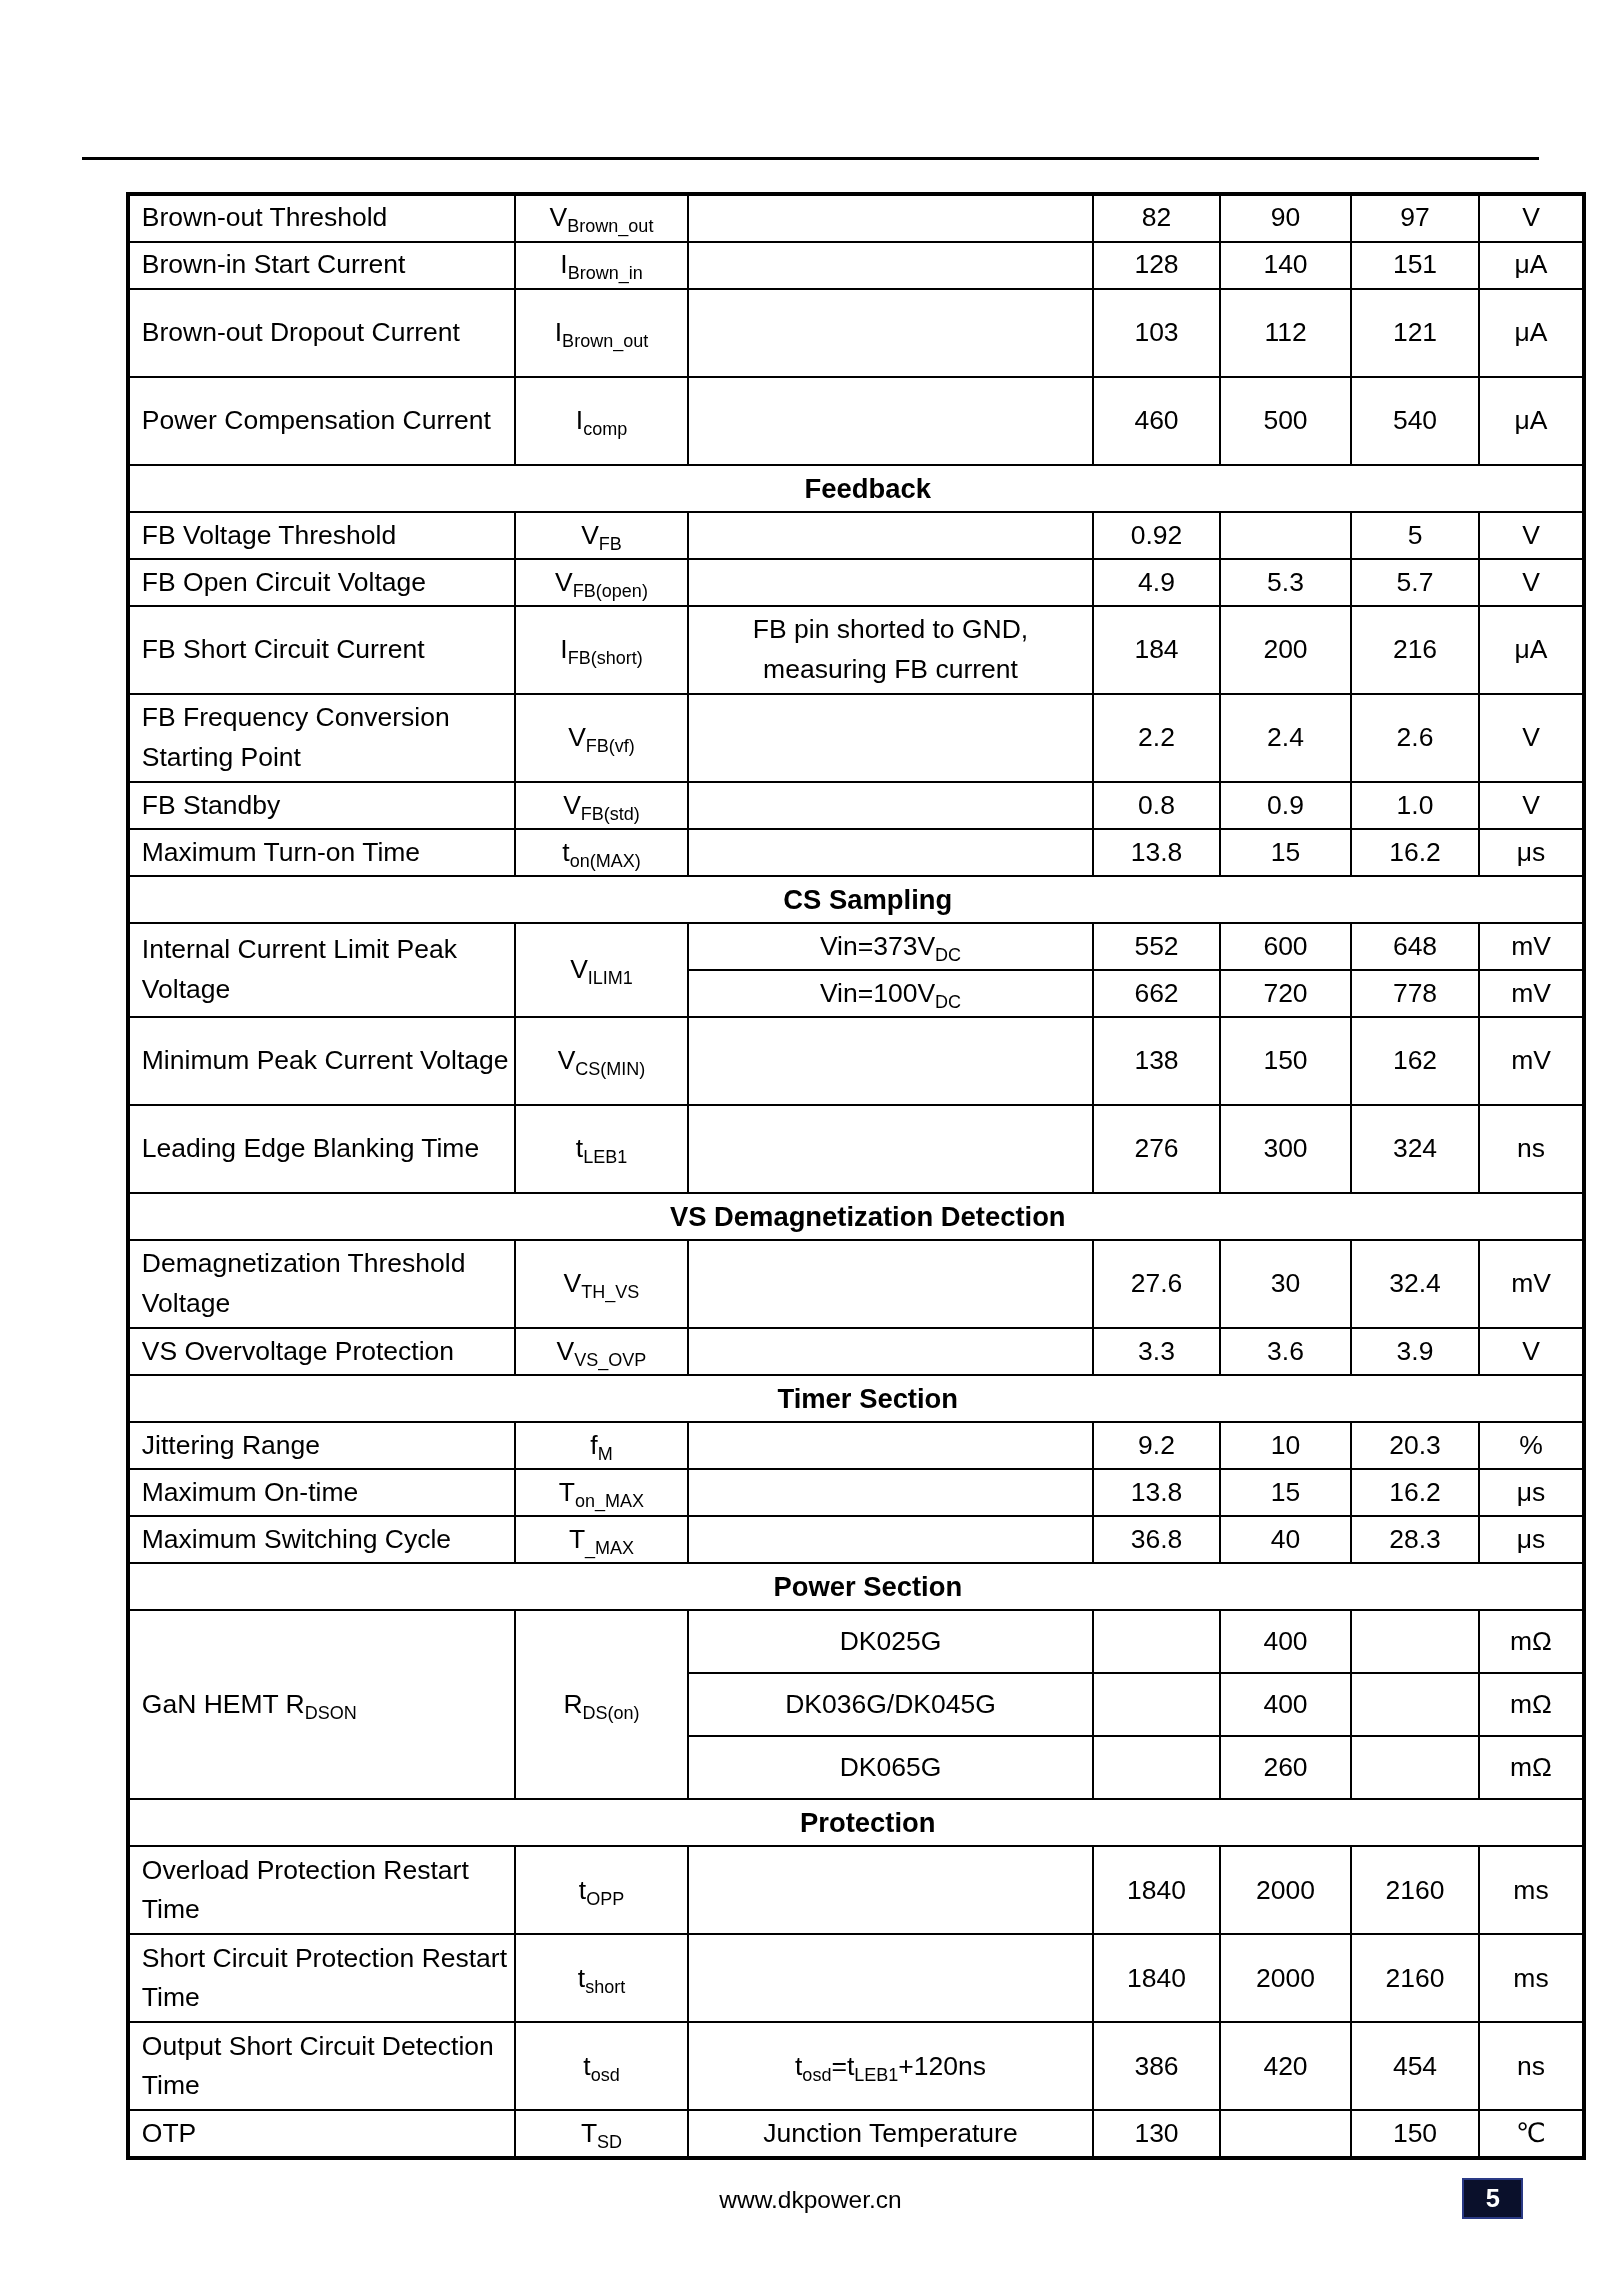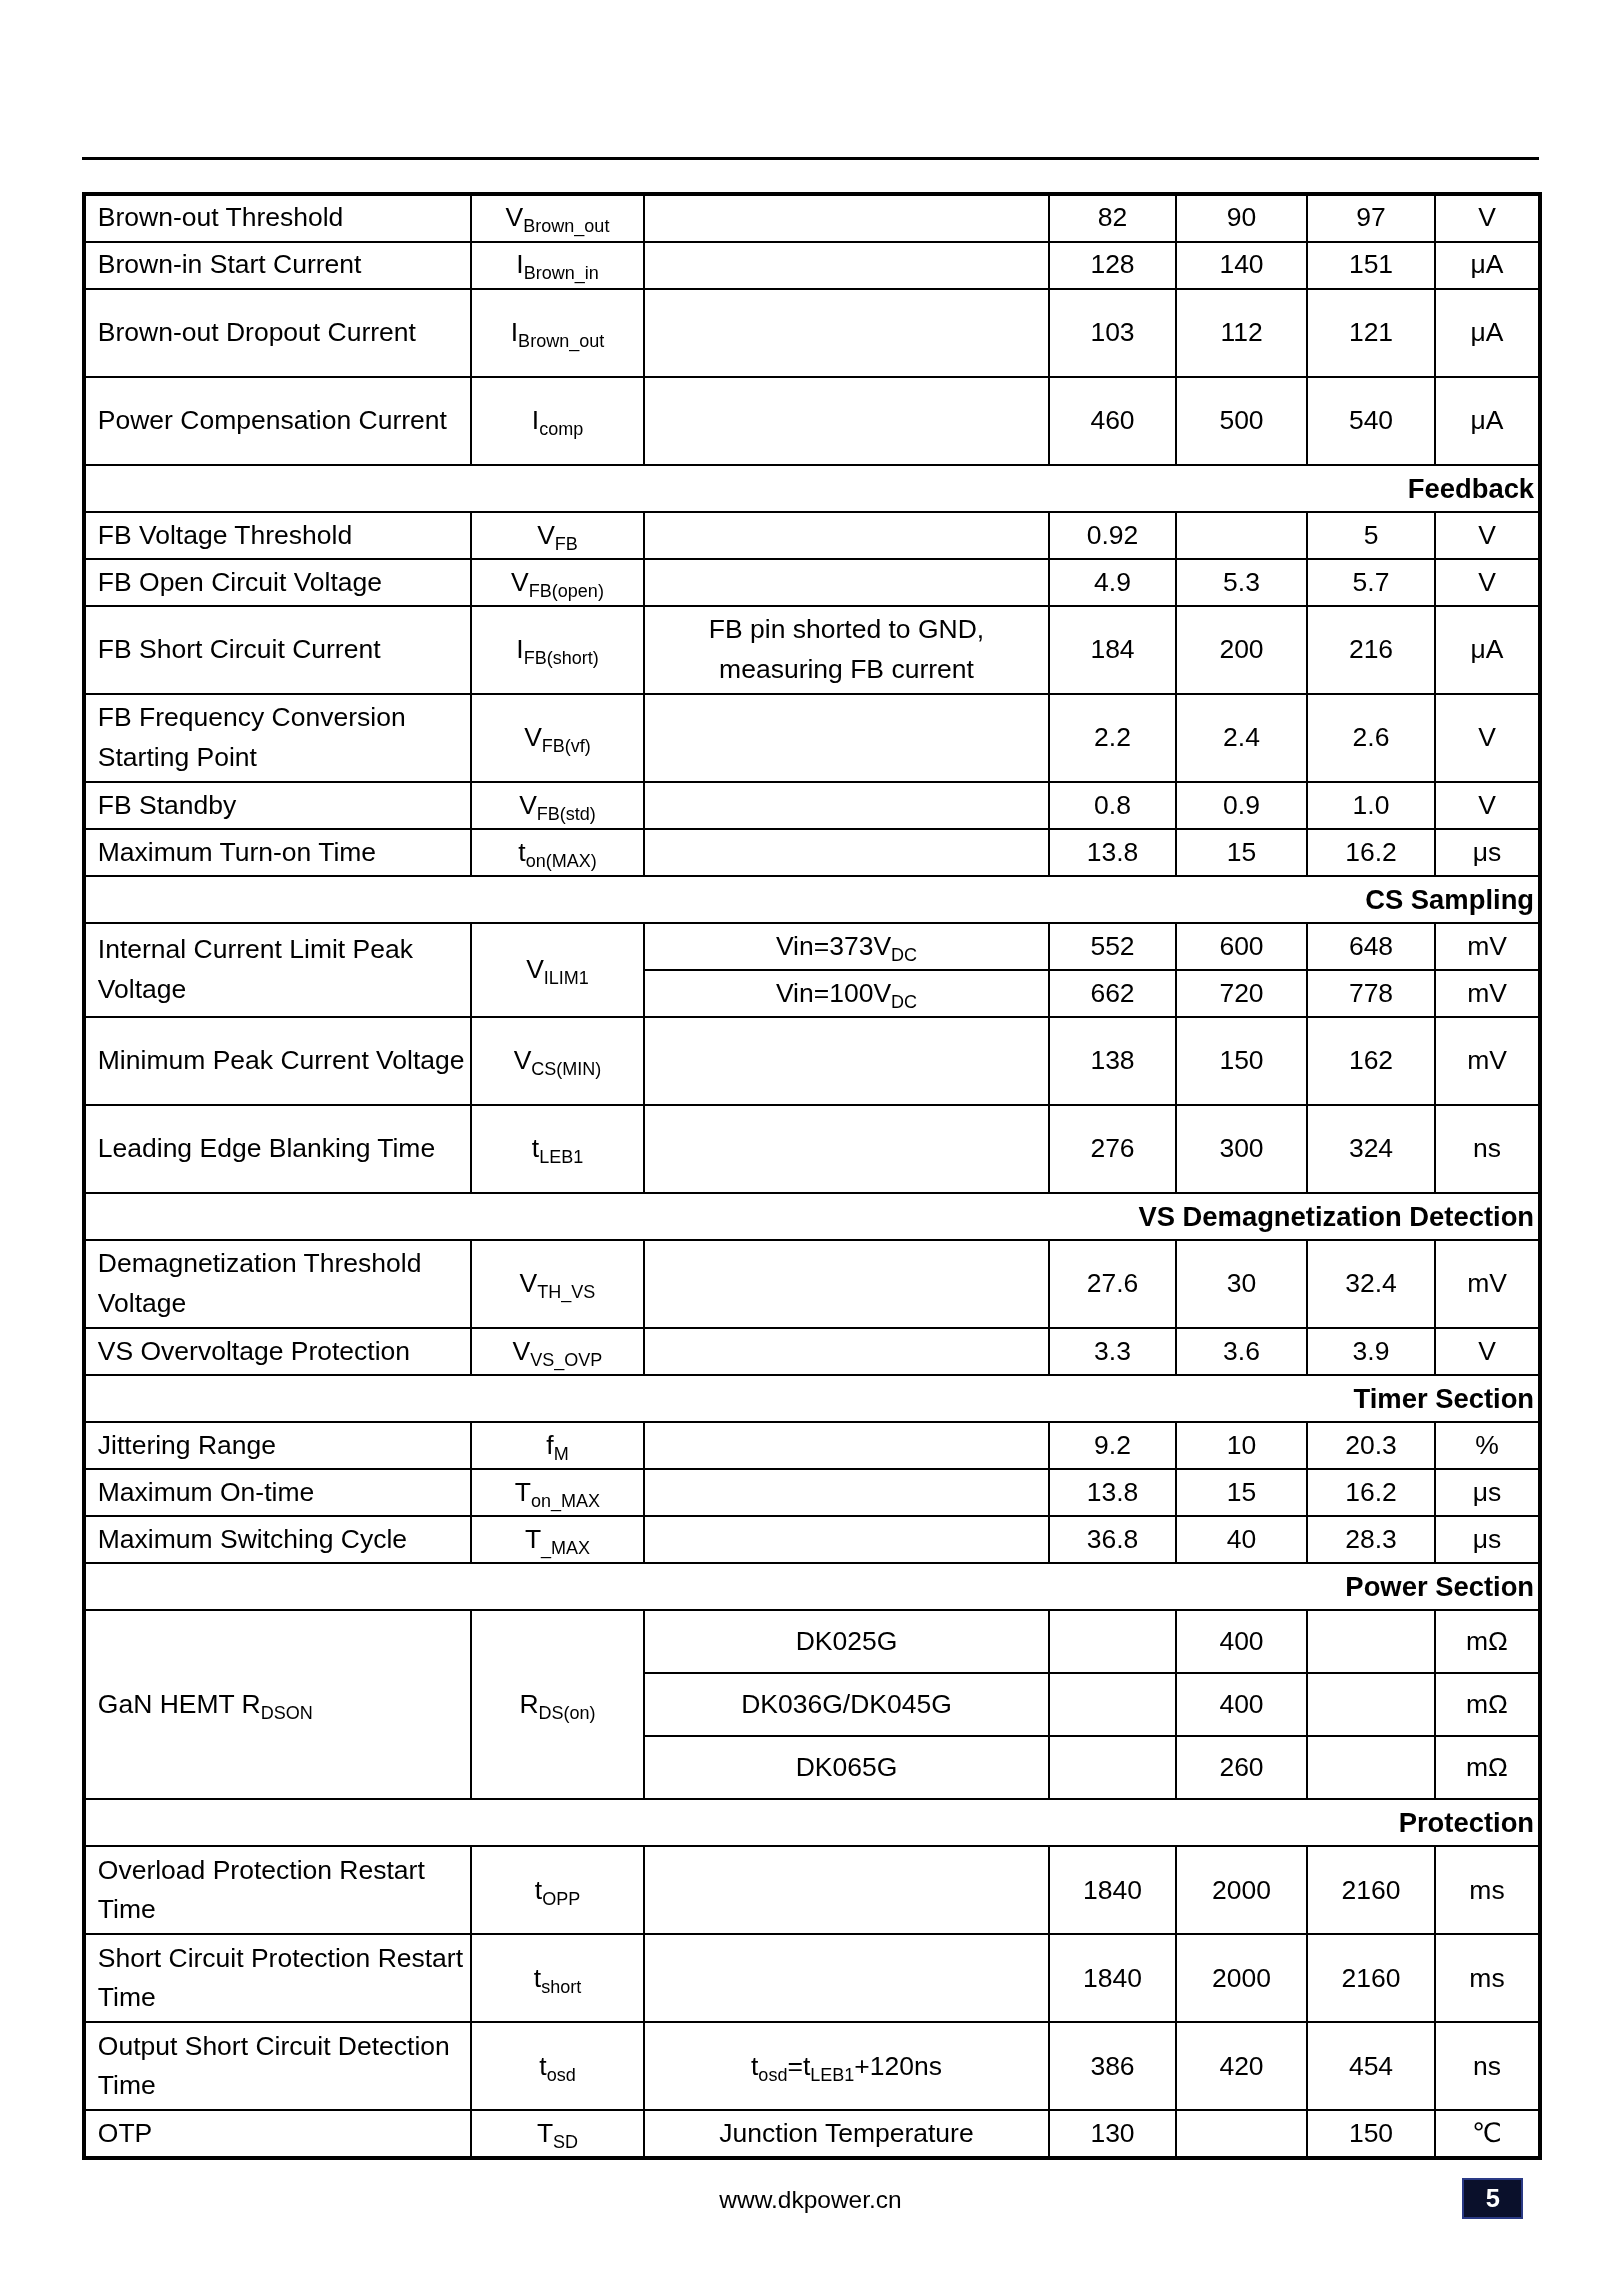--- a/index.html
+++ b/index.html
@@ -29,20 +29,21 @@
     border-bottom:3.9px solid #000;
     margin-top:11.8px;
   }
   
   table.spec{
     width:100%;
     border-collapse:collapse;
     table-layout:fixed;
     margin-top:32px;
     border:4.9px solid #000;
+    margin-left:44px;
   }
   col.c-param{width:387px;}
   col.c-sym{width:173px;}
   col.c-cond{width:405px;}
   col.c-min{width:127px;}
   col.c-typ{width:131px;}
   col.c-max{width:128px;}
   col.c-unit{width:105px;}
   td{
     border:2px solid #000;
@@ -58,21 +59,21 @@
   td sub{font-size:68%;line-height:0;}
   td.param-cell{text-align:left;padding-left:11.8px;}
   tr.single td{height:41px;}
   tr.tall td{height:82px;}
   tr.sub-s td{height:41px;}
   tr.sub-l td{height:57px;}
   tr.section-row td{
     height:41px;
     font-weight:700;
     font-size:27.4px;
-    text-align:right;
+    text-align:center;
     padding-left:27.4px;
   }
   
   .footer{
     position:relative;
     height:45px;
     margin-top:18px;
   }
   .footer-url{
     position:absolute;

